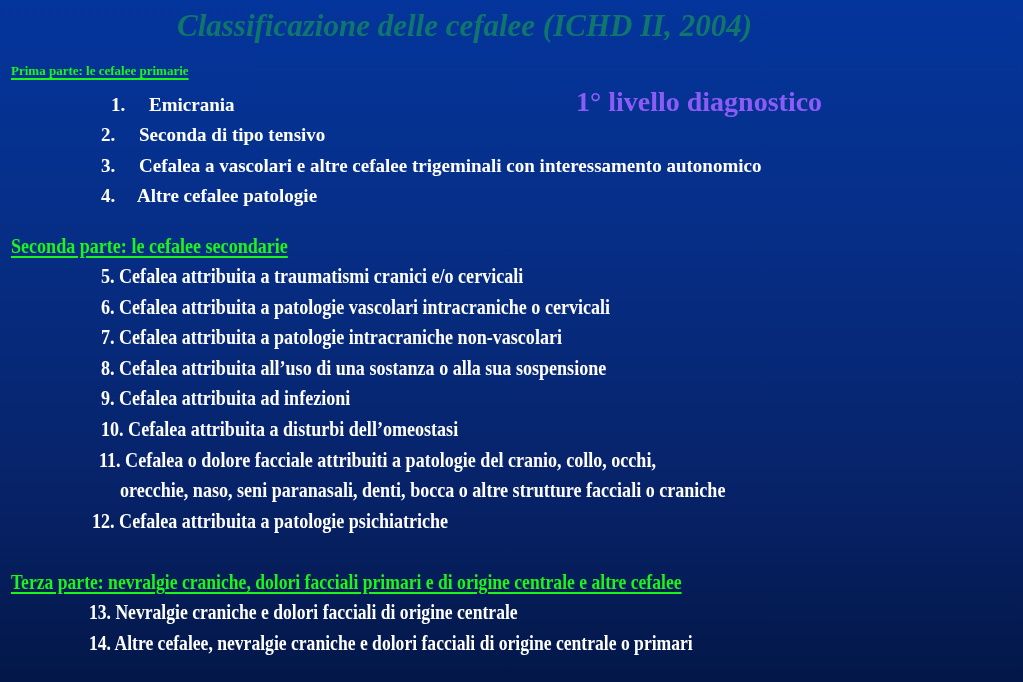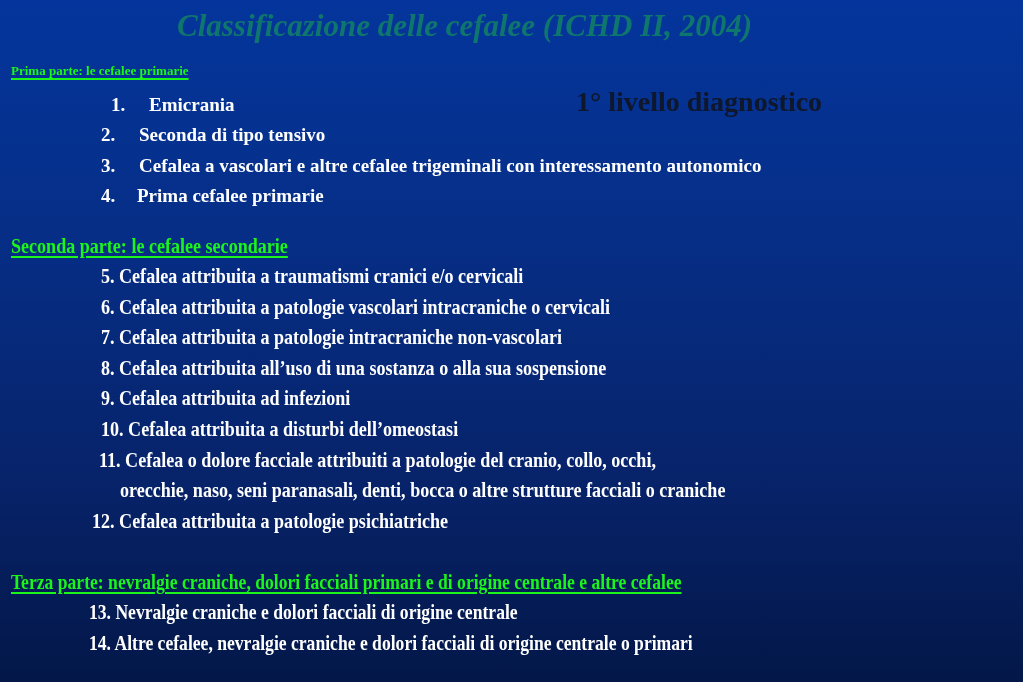--- a/index.html
+++ b/index.html
@@ -20,21 +20,21 @@
   .title {
     left: 177px; top: 8px;
     font-size: 31px;
     font-style: italic;
     color: #0f766e;
     letter-spacing: 0px;
   }
   .level {
     left: 576px; top: 86px;
     font-size: 28px;
-    color: #0f172a;
+    color: #8b5cf6;
   }
   .section-heading {
     color: #1cf51c;
     text-decoration: underline;
     text-decoration-thickness: 2px;
     text-underline-offset: 3px;
     font-size: 13px;
   }
   .h1 { left: 11px; top: 63px; }
   .h2 { left: 11px; top: 234px; transform: scaleX(0.86); transform-origin: left top; font-size: 21px; }
@@ -69,21 +69,21 @@
 <div class="abs prim-item" style="left:101px; top:94px;margin-left:10px;">
   <span class="num">1.</span><span>Emicrania</span>
 </div>
 <div class="abs prim-item" style="left:101px; top:124px;">
   <span class="num">2.</span><span>Seconda di tipo tensivo</span>
 </div>
 <div class="abs prim-item" style="left:101px; top:155px;">
   <span class="num">3.</span><span>Cefalea a vascolari e altre cefalee trigeminali con interessamento autonomico</span>
 </div>
 <div class="abs prim-item" style="left:101px; top:185px;">
-  <span class="num" style="width:36px;">4.</span><span>Prima cefalee primarie</span>
+  <span class="num" style="width:36px;">4.</span><span>Altre cefalee patologie</span>
 </div>
 
 <div class="abs section-heading h2">Seconda parte: le cefalee secondarie</div>
 
 <div class="abs sec-item" style="left:101px; top:264px;">5. Cefalea attribuita a traumatismi cranici e/o cervicali</div>
 <div class="abs sec-item" style="left:101px; top:295px;">6. Cefalea attribuita a patologie vascolari intracraniche o cervicali</div>
 <div class="abs sec-item" style="left:101px; top:325px;">7. Cefalea attribuita a patologie intracraniche non-vascolari</div>
 <div class="abs sec-item" style="left:101px; top:356px;">8. Cefalea attribuita all’uso di una sostanza o alla sua sospensione</div>
 <div class="abs sec-item" style="left:101px; top:386px;">9. Cefalea attribuita ad infezioni</div>
 <div class="abs sec-item" style="left:101px; top:417px;">10. Cefalea attribuita a disturbi dell’omeostasi</div>

